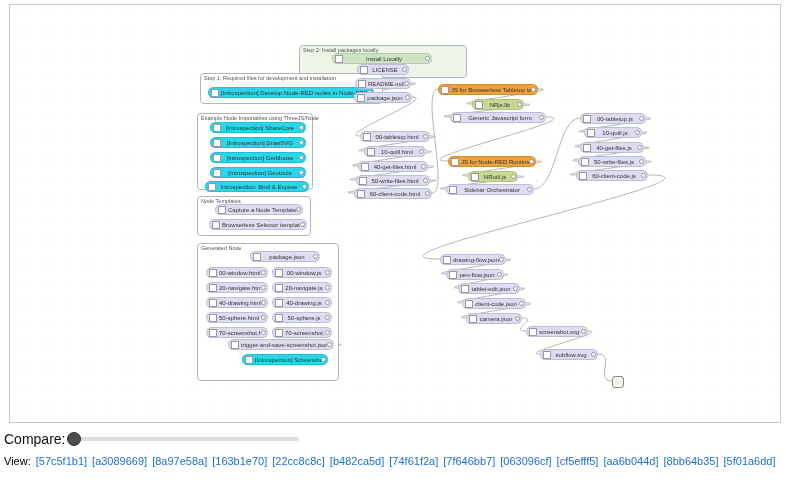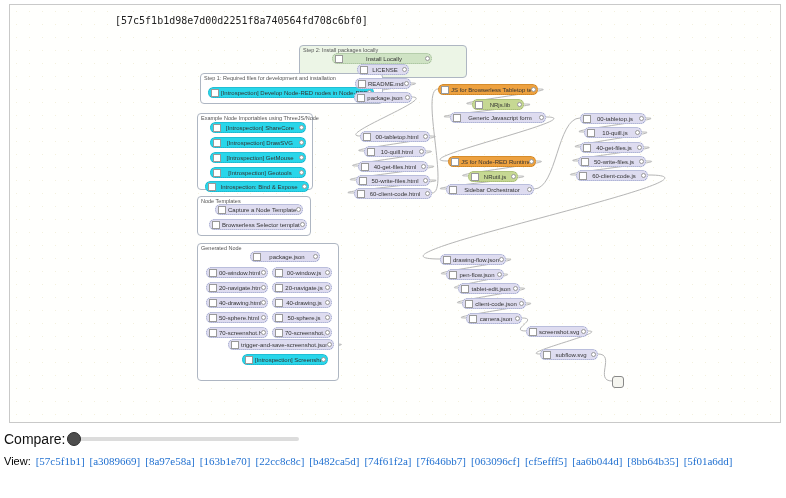--- a/index.html
+++ b/index.html
@@ -33,21 +33,21 @@
   .compare-label{font-size:14px;color:#111;}
   input[type=range]{-webkit-appearance:none;appearance:none;width:232px;height:14px;background:transparent;}
   input[type=range]::-webkit-slider-runnable-track{height:4px;background:#dcdcdc;border-radius:2px;}
   input[type=range]::-webkit-slider-thumb{-webkit-appearance:none;width:14px;height:14px;border-radius:50%;
     background:#4d4d4d;border:1px solid #2e2e2e;margin-top:-5px;}
   input[type=range]::-moz-range-track{height:4px;background:#dcdcdc;border-radius:2px;}
   input[type=range]::-moz-range-thumb{width:13px;height:13px;border-radius:50%;background:#4d4d4d;border:1px solid #2e2e2e;}
   .view-block{padding-left:4px;font-size:11px;line-height:20px;}
   .view-label{color:#000;margin-right:5px;}
   .view-row2{margin-left:28px;}
-  a.hash-link{color:#1f6fd0;text-decoration:none;margin-right:5px;white-space:nowrap;font-family:Liberation Serif, serif;}
+  a.hash-link{color:#1f6fd0;text-decoration:none;margin-right:5px;white-space:nowrap;}
 </style>
 </head>
 <body>
 
 <div class="canvas">
   <svg id="edges-svg" viewBox="0 0 770 417">
       <path d="M 422 53 C 459.5 53, 309.5 64, 347 64"></path>
       <path d="M 399 64 C 426 64, 318 78, 345 78"></path>
       <path d="M 401 78 C 429.5 78, 315.5 92, 344 92"></path>
       <path d="M 402 92 C 428 92, 324 131, 350 131"></path>
@@ -327,21 +327,20 @@
         <span class="nlabel">screenshot.svg</span>
         <span class="nport"></span>
       </div>
       <div class="node plain" style="left: 530px; top: 344px; width: 58px;">
         <span class="nicon"></span>
         <span class="nlabel">subflow.svg</span>
         <span class="nport"></span>
       </div>
       <div class="node terminal" style="left: 602px; top: 371px;"></div>
     </div>
-  <div class="diagram-title">[57c5f1b1d98e7d00d2251f8a740564fd708c6bf0]</div>
 </div>
 
 <div class="bottom">
   <div class="compare-row">
     <span class="compare-label">Compare:</span>
     <input type="range" min="0" max="100" value="0" style="">
   </div>
   <div class="view-block">
     <div>
       <span class="view-label">View:</span><span id="view-links-1"><a class="hash-link" href="#">[57c5f1b1]</a><a class="hash-link" href="#">[a3089669]</a><a class="hash-link" href="#">[8a97e58a]</a><a class="hash-link" href="#">[163b1e70]</a><a class="hash-link" href="#">[22cc8c8c]</a><a class="hash-link" href="#">[b482ca5d]</a><a class="hash-link" href="#">[74f61f2a]</a><a class="hash-link" href="#">[7f646bb7]</a><a class="hash-link" href="#">[063096cf]</a><a class="hash-link" href="#">[cf5efff5]</a><a class="hash-link" href="#">[aa6b044d]</a><a class="hash-link" href="#">[8bb64b35]</a><a class="hash-link" href="#">[5f01a6dd]</a></span>

